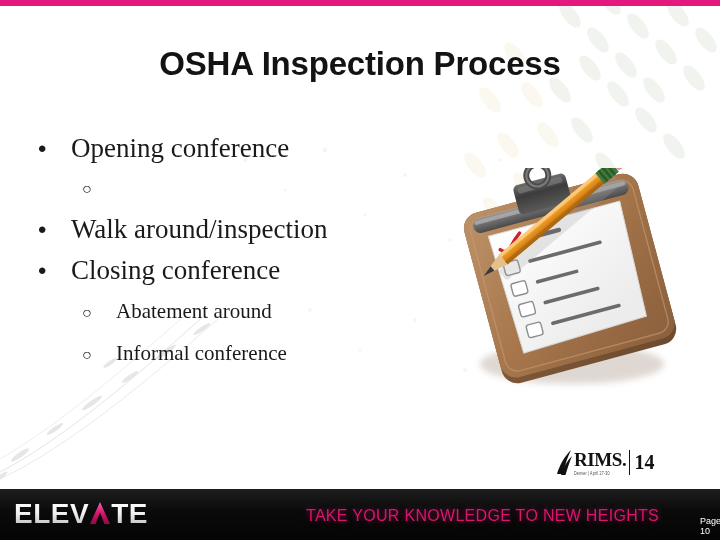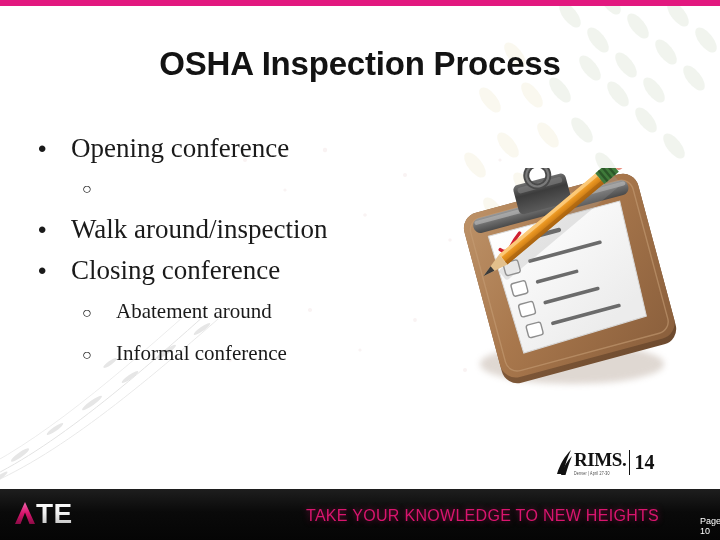--- a/index.html
+++ b/index.html
@@ -367,20 +367,21 @@
       <div id="rims-sub">Denver | April 27-30</div>
     </div>
     <div id="rims-divider"></div>
     <div id="rims-year">14</div>
   </div>
 
   <div id="bottom-bar">
     <div id="bottom-bar-sheen"></div>
 
     <div id="elevate-logo">
+      <span class="el-white">ELEV</span>
         <span class="el-a"><svg viewBox="0 0 20 22" width="20" height="22" aria-hidden="true">
             <defs>
               <linearGradient id="aGrad" x1="0" y1="0" x2="0" y2="1">
                 <stop offset="0" stop-color="#f06ab0"></stop>
                 <stop offset="0.5" stop-color="#d9156e"></stop>
                 <stop offset="1" stop-color="#8d0b46"></stop>
               </linearGradient>
             </defs>
             <path d="M10 0 L20 22 L14.5 22 L10 10.5 L5.5 22 L0 22 Z" fill="url(#aGrad)"></path>
           </svg></span>

